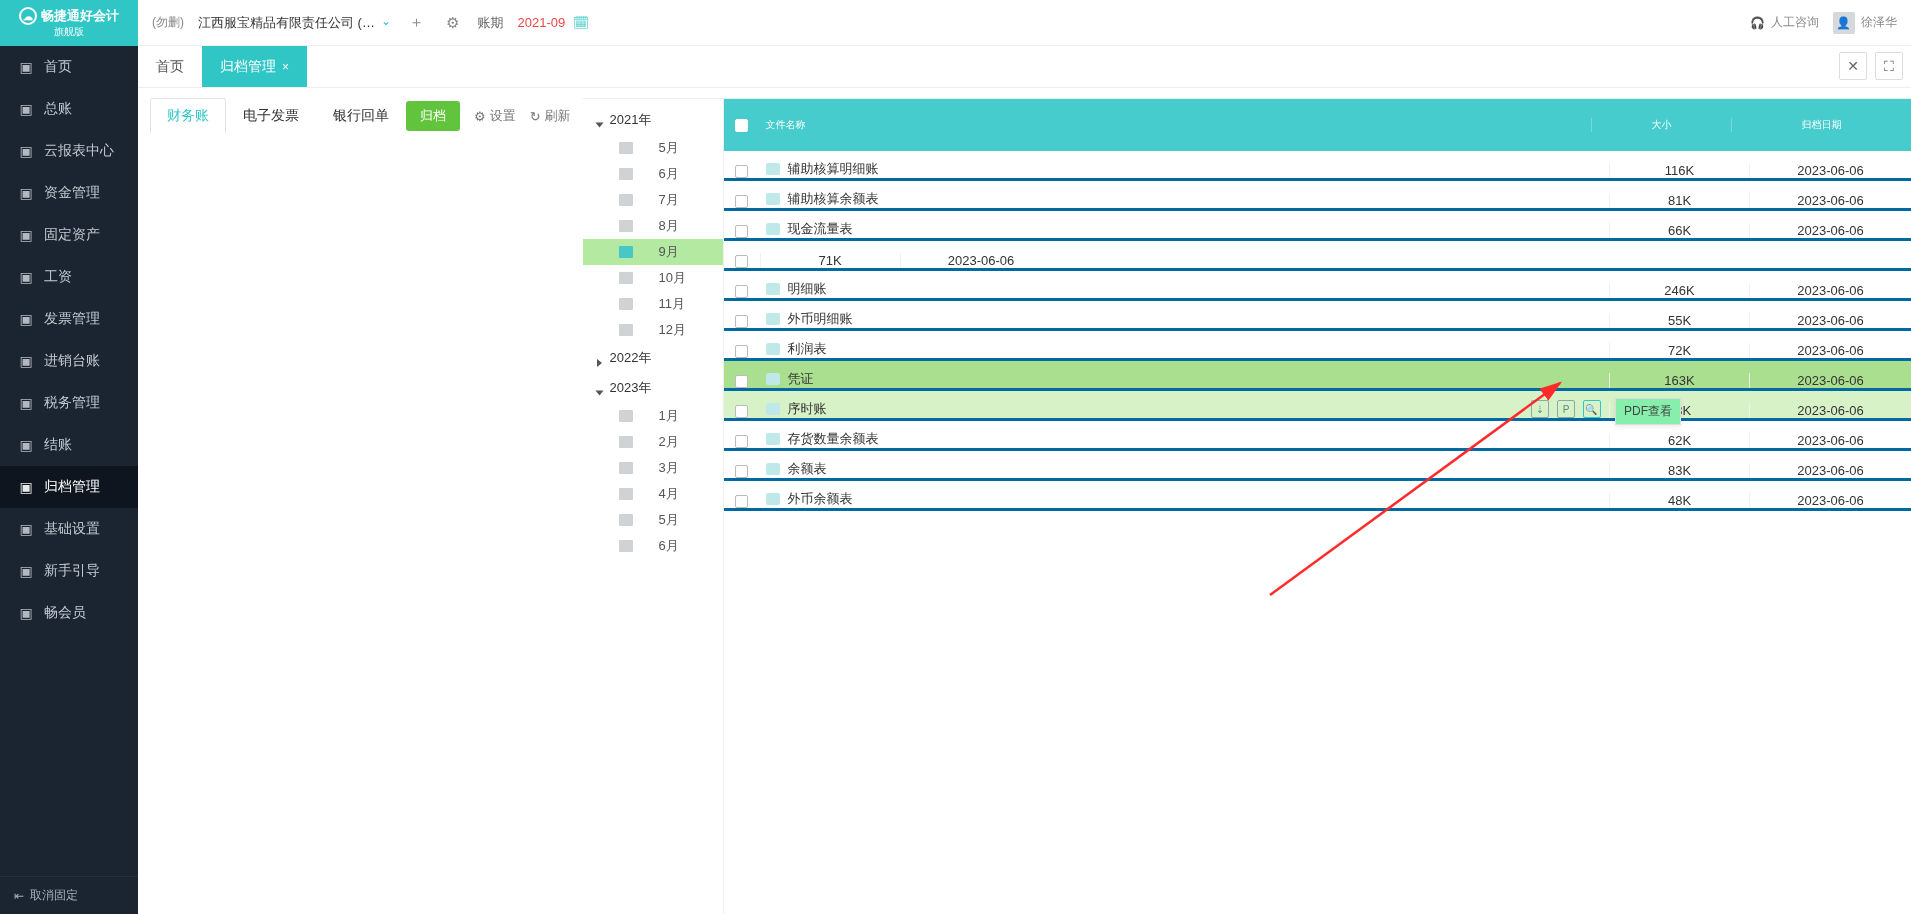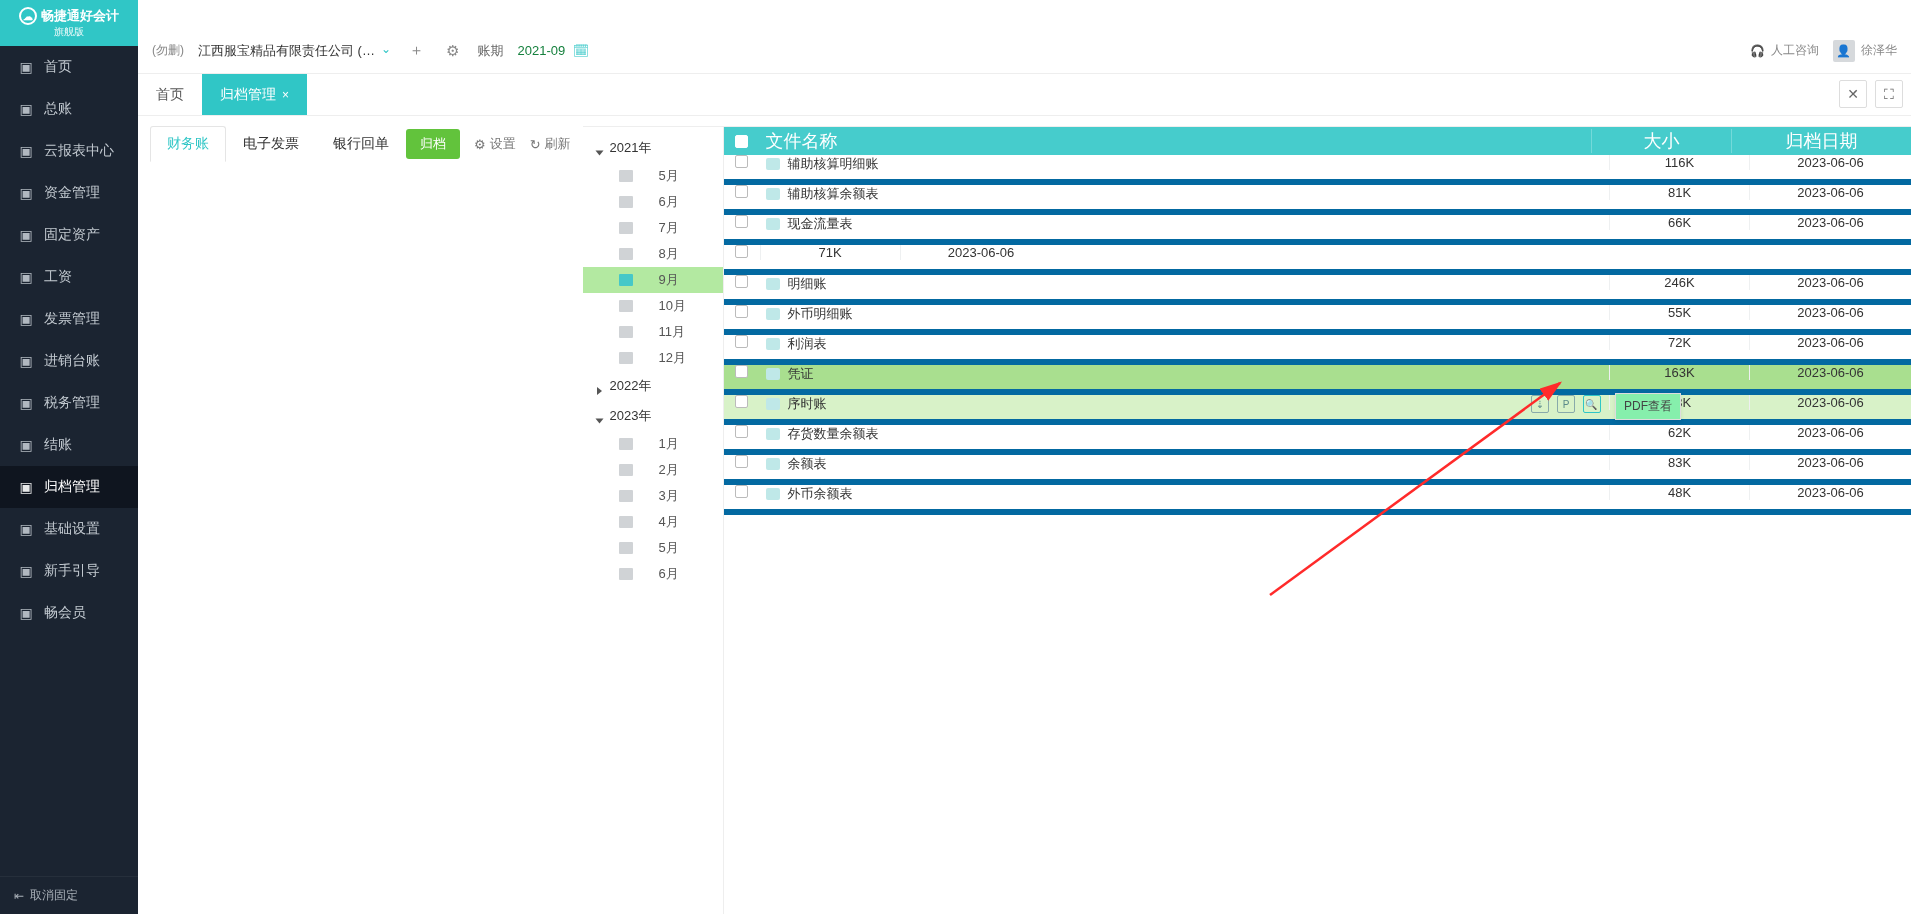--- a/index.html
+++ b/index.html
@@ -12,28 +12,28 @@
 .logo-row { display:flex; align-items:center; gap:4px; font-size: 13px; font-weight: bold;}
 .logo-icon { width:18px; height:18px; border:2px solid #fff; border-radius:50%; display:flex; align-items:center; justify-content:center; font-size:10px;}
 .logo-sub { font-size: 10px; opacity:.9;}
 .side-menu { flex:1; overflow:auto; }
 .side-item { display:flex; align-items:center; gap:10px; padding:12px 18px; cursor:pointer; font-size:14px; color:#c2c9d0; }
 .side-item.active { background:#0f151f; color:#fff; }
 .side-item .mi { width:16px; height:16px; display:inline-flex; align-items:center; justify-content:center; opacity:.9;}
 .side-footer { padding:10px 14px; font-size:12px; color:#a7aeb6; display:flex; align-items:center; gap:6px; cursor:pointer; border-top:1px solid rgba(255,255,255,.05);}
 
 
-.main { flex:1; display:flex; flex-direction:column;margin-top:28px; }
+.main { flex:1; display:flex; flex-direction:column; }
 .top-header { height:46px; display:flex; align-items:center; padding:0 14px; gap:14px; border-bottom:1px solid #eee; }
 .company-del { color:#888; font-size:12px;}
 .company-name { color:#333; font-size:13px; display:flex; align-items:flex-start; gap:6px; cursor:pointer;}
 .chev { color:#30c6c6; font-size:12px;}
 .icon-btn { color:#888; cursor:pointer; font-size:15px; padding:4px;}
 .period-label { color:#666;}
-.period-val { color:#15803d;}
+.period-val { color:#ef4444;}
 .period-cal { color:#30c6c6; margin-left:4px;}
 .top-spacer { flex:1;}
 .top-action { display:flex; align-items:center; gap:6px; color:#888; cursor:pointer; font-size:12px;}
 .avatar { width:22px;height:22px;background:#d6d9dc;border-radius:2px;display:flex;align-items:center;justify-content:center;}
 
 
 .tabs-row { height:42px; display:flex; align-items:stretch; background:#fff; border-bottom:1px solid #eee; position:relative;}
 .page-tab { display:flex; align-items:center; padding:0 18px; font-size:14px; cursor:pointer; color:#555;}
 .page-tab.active { background:#30c6c6; color:#fff;}
 .page-tab .close { margin-left:6px; font-size:12px;}
@@ -53,27 +53,27 @@
 .tree-col { width:140px; padding:6px 0; overflow:auto;}
 .tree-year { display:flex; align-items:flex-end; gap:8px; padding:6px 14px; cursor:pointer; font-size:13px;}
 .tree-month { display:flex; align-items:center; gap:26px; padding:4px 14px 4px 36px; cursor:pointer; font-size:13px; color:#555;}
 .tree-month.selected { background:#b3e9a1;}
 .folder-ic { width:14px;height:12px;background:#d0d3d6;border-radius:1px;display:inline-block;position:relative;}
 .folder-ic.open { background:#46c8c8;}
 .caret { display:inline-block; width:0;height:0;border-left:5px solid #555;border-top:4px solid transparent;border-bottom:4px solid transparent;}
 .caret.open { transform:rotate(90deg);}
 
 .table-col { flex:1; display:flex; flex-direction:column; border-left:1px solid #eee;}
-.thead { display:flex; align-items:center; background:#46cccc; color:#fff; height:28px; font-size:18px;}
+.thead { display:flex; align-items:center; background:#46cccc; color:#fff; height:52px; font-size:10px;}
 .th-check { width:36px; display:flex; justify-content:center;}
 .th-name { flex:1; padding-left:6px; display:flex; align-items:center;}
 .th-size { width:140px; text-align:center; border-left:1px solid rgba(255,255,255,.25);}
 .th-date { width:180px; text-align:center; border-left:1px solid rgba(255,255,255,.25);}
 .tbody{overflow:auto;}
-.trow { display:flex; align-items:flex-start; height:30px; border-bottom:6px solid #0369a1; font-size:13px;}
+.trow { display:flex; align-items:flex-end; height:30px; border-bottom:3px solid #0369a1; font-size:13px;}
 .trow .td-check{width:36px;display:flex;justify-content:center;}
 .trow .td-name{flex:1;padding-left:6px;display:flex;align-items:center;gap:8px; position:relative;}
 .trow .td-size{width:140px;text-align:center;border-left:1px solid #eef0f1;}
 .trow .td-date{width:162px;text-align:center;border-left:1px solid #eef0f1;}
 .file-ic { width:14px;height:12px;background:#bfe8e8;border-radius:2px;display:inline-block;}
 .trow.selected { background:#a9df8f;}
 .trow.hover { background:#d8f2c8;}
 .row-actions { position:absolute; right:8px; display:flex; gap:8px; align-items:center;}
 .act-ic { width:18px;height:18px;border:1px solid #8aa; color:#5a8a8a;border-radius:2px;display:flex;align-items:center;justify-content:center;font-size:10px;cursor:pointer;}
 .act-ic.active { border-color:#30c6c6; color:#30c6c6;}

